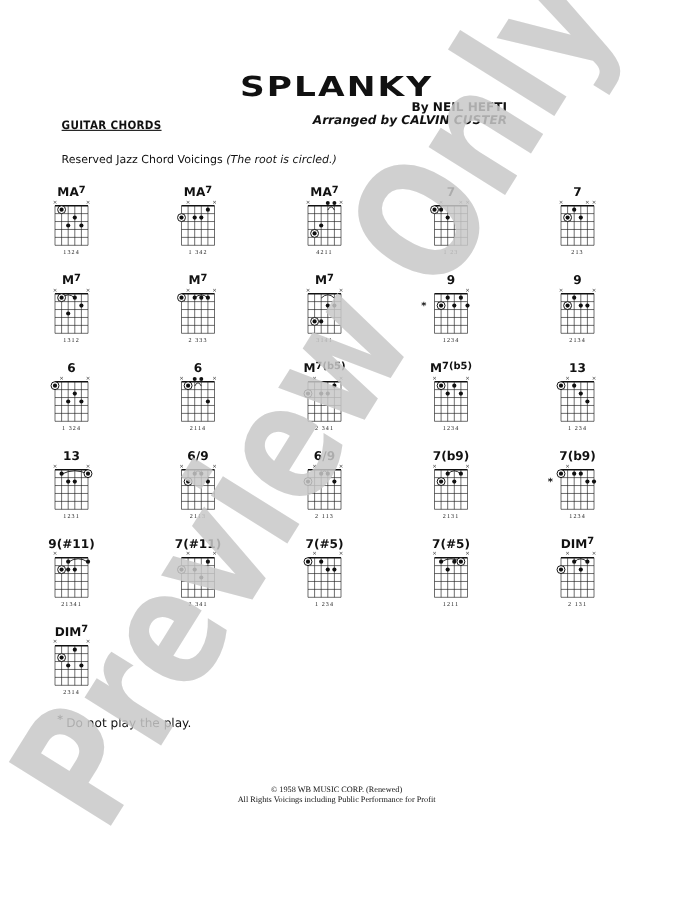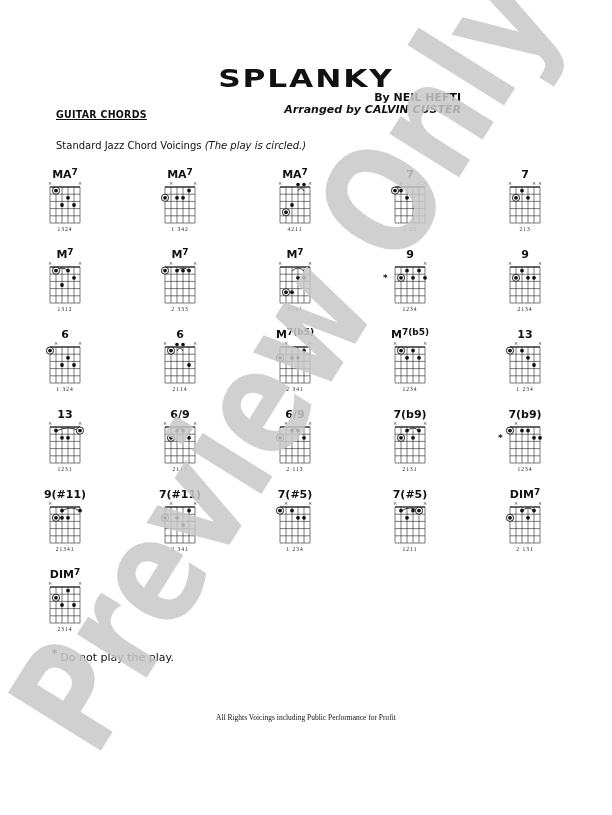--- a/index.html
+++ b/index.html
@@ -25,22 +25,22 @@
 <div class="page">
 
   <div class="title">SPLANKY</div>
   <div class="section-label">GUITAR CHORDS</div>
   <div class="credits">
     <div>By NEIL HEFTI</div>
     <div class="arr">Arranged by CALVIN CUSTER</div>
   </div>
 
   <div class="subtitle">
-    <span>Standard Jazz Chord Voicings</span>
-    <span class="note">(The play is circled.)</span>
+    <span>Reserved Jazz Chord Voicings</span>
+    <span class="note">(The root is circled.)</span>
   </div>
 
   <div class="chord-grid" id="chord-grid">
       <div class="chord">
         <svg width="110" height="80">
           <text x="41" y="15" text-anchor="middle" font-family="DejaVu Sans, sans-serif" font-weight="bold" font-size="11" fill="#111"><tspan>MA</tspan><tspan dy="-3" font-size="9">7</tspan></text>
           <text x="26" y="22" text-anchor="middle" font-size="5" fill="#222" font-family="DejaVu Sans, sans-serif">×</text>
           <text x="56" y="22" text-anchor="middle" font-size="5" fill="#222" font-family="DejaVu Sans, sans-serif">×</text>
           <line x1="26" y1="24" x2="56" y2="24" stroke="#111" stroke-width="1.3"></line>
           <line x1="26" y1="31.2" x2="56" y2="31.2" stroke="#222" stroke-width="0.6"></line>
@@ -701,19 +701,20 @@
           <text x="41" y="68" text-anchor="middle" font-size="5.5" fill="#222" font-family="Liberation Serif, serif" letter-spacing="1">2314</text>
         </svg>
       </div>
     </div>
 
   <div class="footnote">
     <span class="star">*</span><span>Do not play the play.</span>
   </div>
 
   <div class="copyright">
+    <div>© 1958 WB MUSIC CORP. (Renewed)</div>
     <div>All Rights Voicings including Public Performance for Profit</div>
   </div>
 
   <svg class="watermark" viewBox="0 0 612 815" width="612" height="815">
     <text id="wm-text" x="0" y="0" font-family="DejaVu Sans, sans-serif" font-weight="bold" font-size="150" fill="#c8c8c8" fill-opacity="0.85" transform="translate(95,760) rotate(-58)" textLength="880" lengthAdjust="spacingAndGlyphs">Preview Only</text>
   </svg>
 </div>
 
 </body></html>

